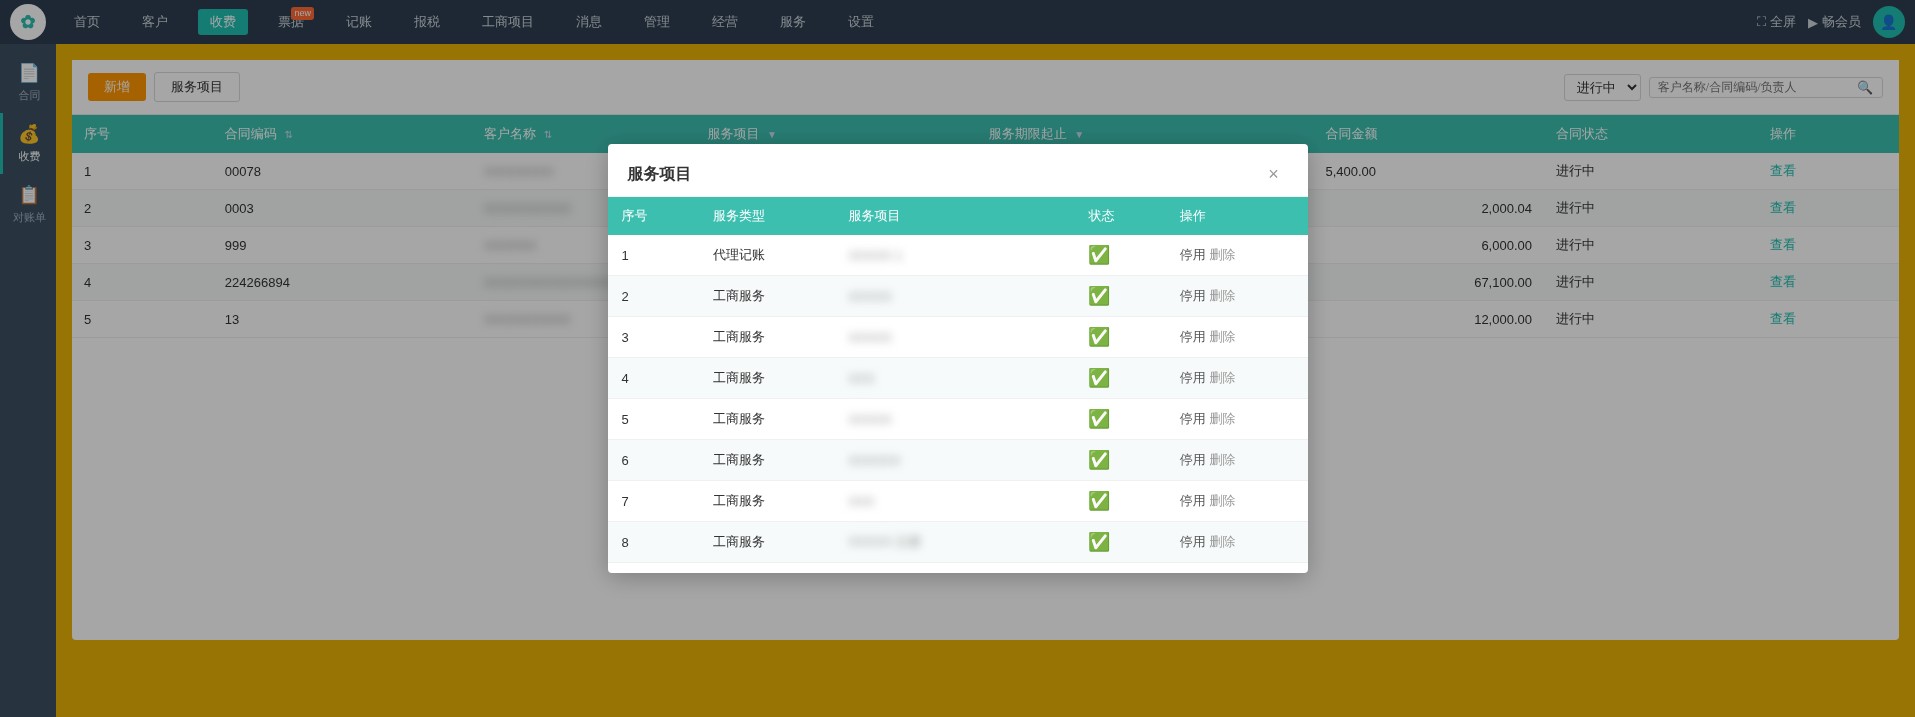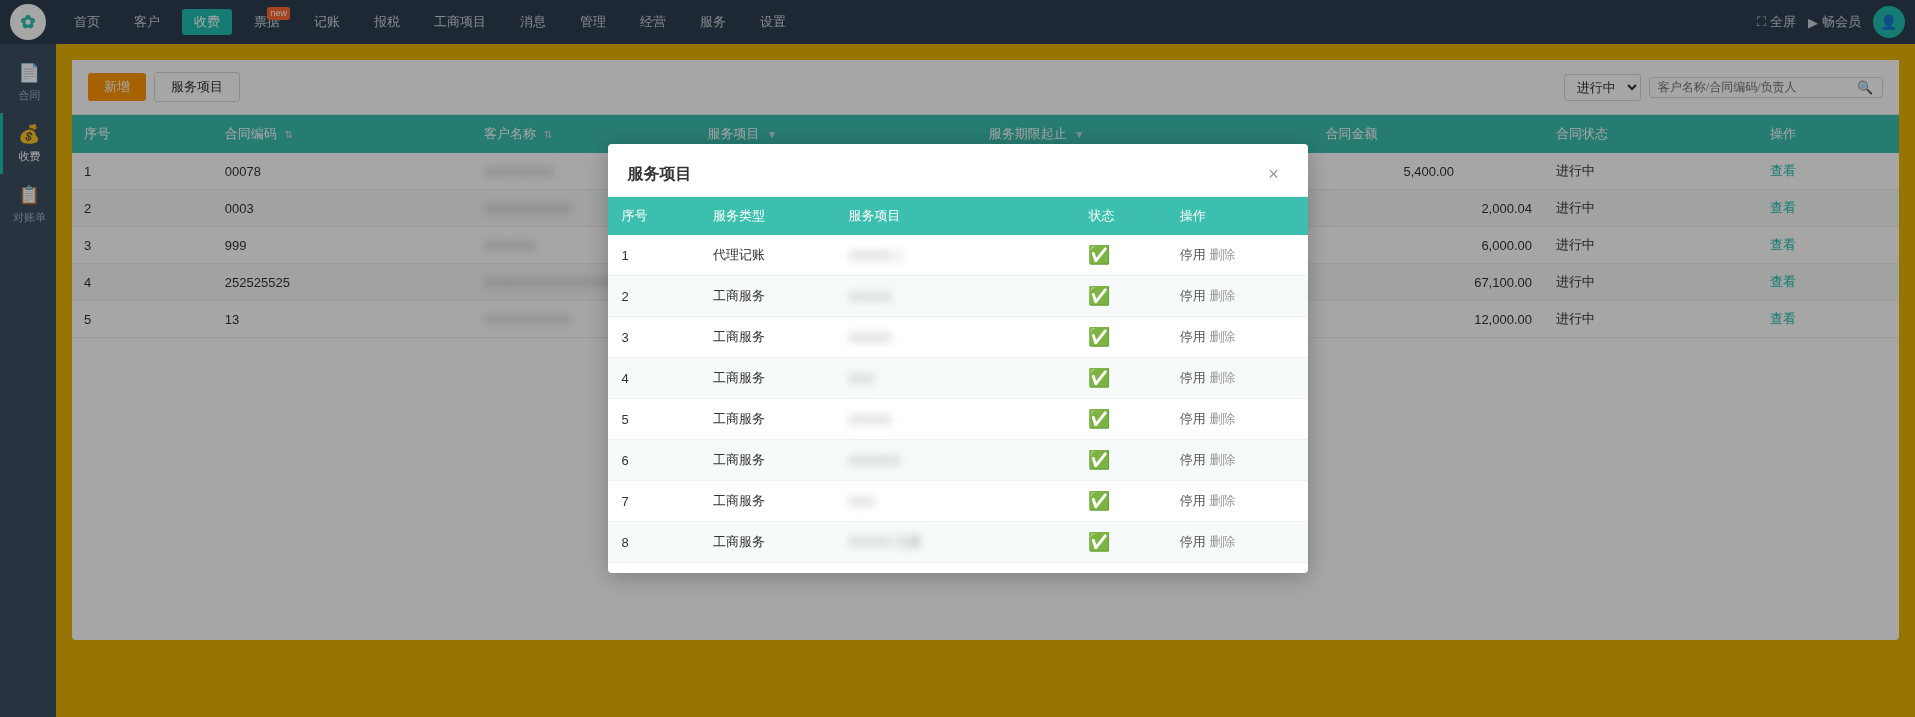--- a/index.html
+++ b/index.html
@@ -17,21 +17,21 @@
       z-index: 100;
     }
     .top-nav .logo {
       width: 36px; height: 36px;
       background: #fff;
       border-radius: 50%;
       display: flex; align-items: center; justify-content: center;
       margin-right: 16px;
       font-size: 18px; color: #2bbfaf; font-weight: bold;
     }
-    .nav-items { display: flex; align-items: center; flex: 1; gap: 10px; }
+    .nav-items { display: flex; align-items: center; flex: 1; gap: 18px; }
     .nav-item {
       color: #cdd4db;
       padding: 4px 12px;
       cursor: pointer;
       border-radius: 3px;
       font-size: 13px;
       white-space: nowrap;
       position: relative;
     }
     .nav-item.active {
@@ -277,21 +277,21 @@
         </tr>
       </thead>
       <tbody id="contract-tbody">
 
       <tr>
     <td>1</td>
     <td>00078</td>
     <td><span class="blurred">XXXXXXXX</span></td>
     <td>小规模记账</td>
     <td>202305-202404</td>
-    <td style="text-align:center">5,400.00</td>
+    <td style="text-align:left">5,400.00</td>
     <td><span class="status-badge">进行中</span></td>
     <td><a class="action-link">查看</a></td>
   </tr>
           <tr>
     <td>2</td>
     <td>0003</td>
     <td><span class="blurred">XXXXXXXXXX</span></td>
     <td>小规模记账</td>
     <td>202305-202404</td>
     <td style="text-align:right">2,000.04</td>
@@ -303,21 +303,21 @@
     <td>999</td>
     <td><span class="blurred">XXXXXX</span></td>
     <td>小规模记账</td>
     <td>202305-202404</td>
     <td style="text-align:right">6,000.00</td>
     <td><span class="status-badge">进行中</span></td>
     <td><a class="action-link">查看</a></td>
   </tr>
           <tr>
     <td>4</td>
-    <td>252525525</td>
+    <td>224266894</td>
     <td><span class="blurred">XXXXXXXXXXXXXXXXXXXXXXX</span></td>
     <td>一般纳税人...</td>
     <td>201807-202403</td>
     <td style="text-align:right">67,100.00</td>
     <td><span class="status-badge">进行中</span></td>
     <td><a class="action-link">查看</a></td>
   </tr>
           <tr>
     <td>5</td>
     <td>13</td>

